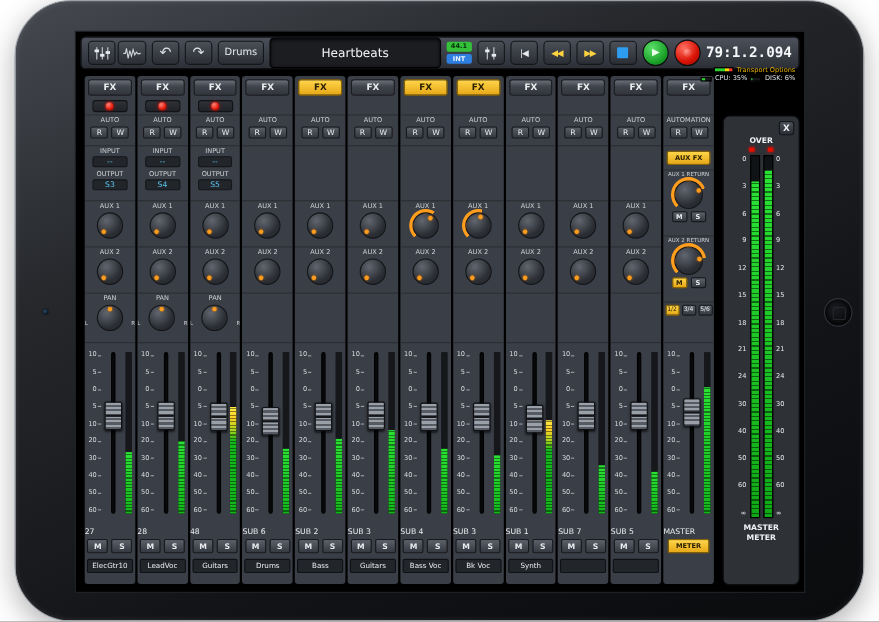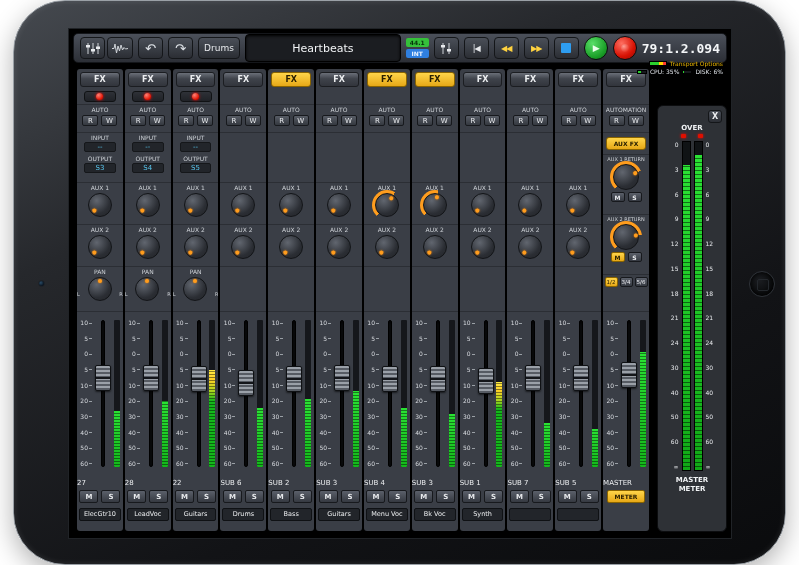--- a/index.html
+++ b/index.html
@@ -484,21 +484,21 @@
                 <span>60</span>
               </div>
     <div class="f-track">
       <div class="slot"></div>
       <div class="fcap" style="top:33%"></div>
     </div>
     <div class="f-meter">
       <div class="fill hot" style="height:66%"></div>
     </div>
   </div>
-            <div class="num-label">22</div>
+            <div class="num-label">48</div>
             <div class="ms-row">
       <div class="ms-btn">M</div>
       <div class="ms-btn">S</div>
             </div>
       <div class="name-box">Guitars</div>
           </div>
           <div class="strip">
             <div class="prefader">
               <div class="fx-btn">FX</div>
               <div class="arm-row"></div>
@@ -722,21 +722,21 @@
     </div>
     <div class="f-meter">
       <div class="fill" style="height:40%"></div>
     </div>
   </div>
             <div class="num-label">SUB 4</div>
             <div class="ms-row">
       <div class="ms-btn">M</div>
       <div class="ms-btn">S</div>
             </div>
-      <div class="name-box">Menu Voc</div>
+      <div class="name-box">Bass Voc</div>
           </div>
           <div class="strip">
             <div class="prefader">
               <div class="fx-btn on">FX</div>
               <div class="arm-row"></div>
               <div class="sec sec-auto">
       <div class="tiny-label">AUTO</div>
       <div class="rw-row">
         <div class="mini-btn">R</div>
         <div class="mini-btn">W</div>

